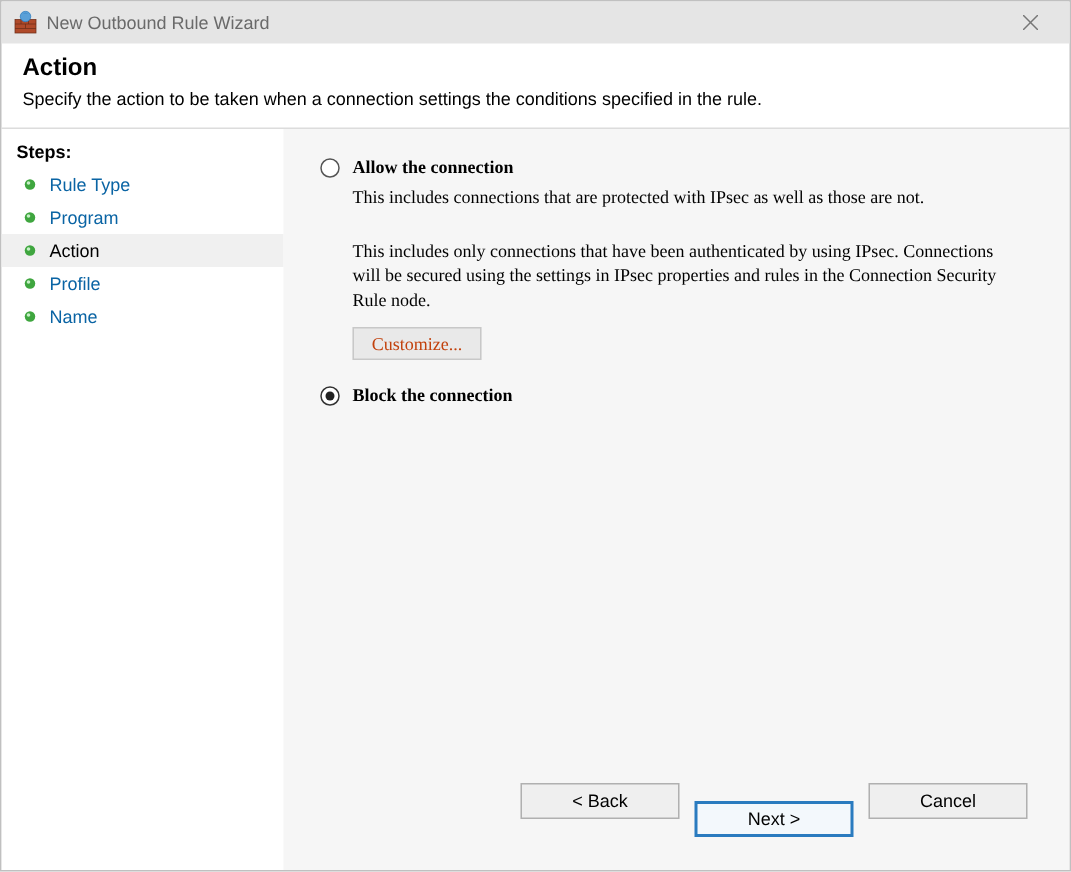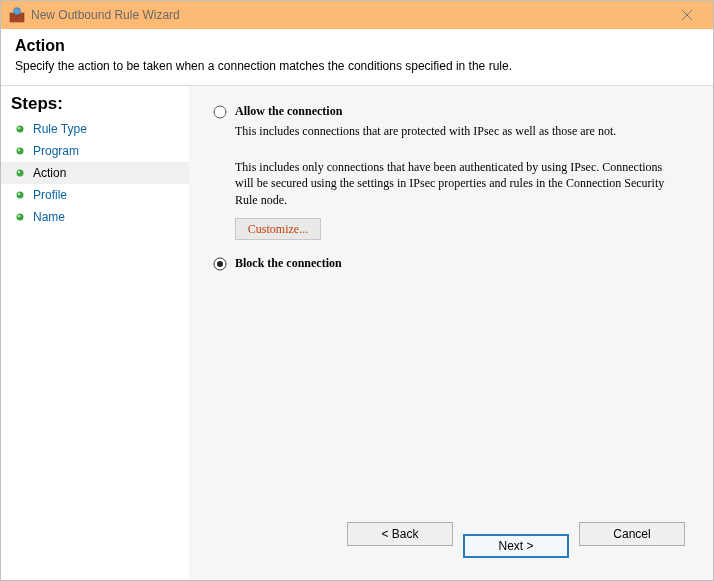--- a/index.html
+++ b/index.html
@@ -11,21 +11,21 @@
     background: #fff;
     width: 714px;
     height: 581px;
     border: 1px solid #c0c0c0;
     display: flex;
     flex-direction: column;
   }
   
   .titlebar {
     height: 28px;
-    background: #fdba74;
+    background: #e5e5e5;
     display: flex;
     align-items: center;
     padding: 0 6px 0 8px;
     color: #6a6a6a;
     font-size: 12px;
   }
   .titlebar .app-icon {
     width: 16px; height: 16px; margin-right: 6px;
     display: inline-flex; align-items: center; justify-content: center;
   }
@@ -61,21 +61,21 @@
   }
   .sidebar {
     width: 188px;
     background: #fff;
     padding: 6px 0 0 0;
     border-right: none;
   }
   .sidebar-title {
     font-weight: 700;
     padding: 2px 10px 4px 10px;
-    font-size: 17px;
+    font-size: 12px;
   }
   .step {
     display: flex;
     align-items: center;
     height: 22px;
     padding: 0 6px 0 14px;
     font-size: 12px;
   }
   .step .bullet {
     width: 10px; height: 10px; margin-right: 8px;
@@ -174,21 +174,21 @@
   <div class="close">
     <svg width="10" height="10" viewBox="0 0 10 10">
       <line x1="0" y1="0" x2="10" y2="10" stroke="currentColor" stroke-width="1"></line>
       <line x1="10" y1="0" x2="0" y2="10" stroke="currentColor" stroke-width="1"></line>
     </svg>
   </div>
 </div>
 
 <div class="header">
   <h1>Action</h1>
-  <div class="subtitle">Specify the action to be taken when a connection matches the conditions specified in the rule.</div>
+  <div class="subtitle">Specify the action to be taken when a connection settings the conditions specified in the rule.</div>
 </div>
 <div class="hr"></div>
 
 <div class="body">
   <div class="sidebar">
     <div class="sidebar-title">Steps:</div>
     <div class="step">
       <span class="bullet">
         <svg width="8" height="8">
             <circle cx="4" cy="4" r="3.5" fill="#3fa63f"></circle>

